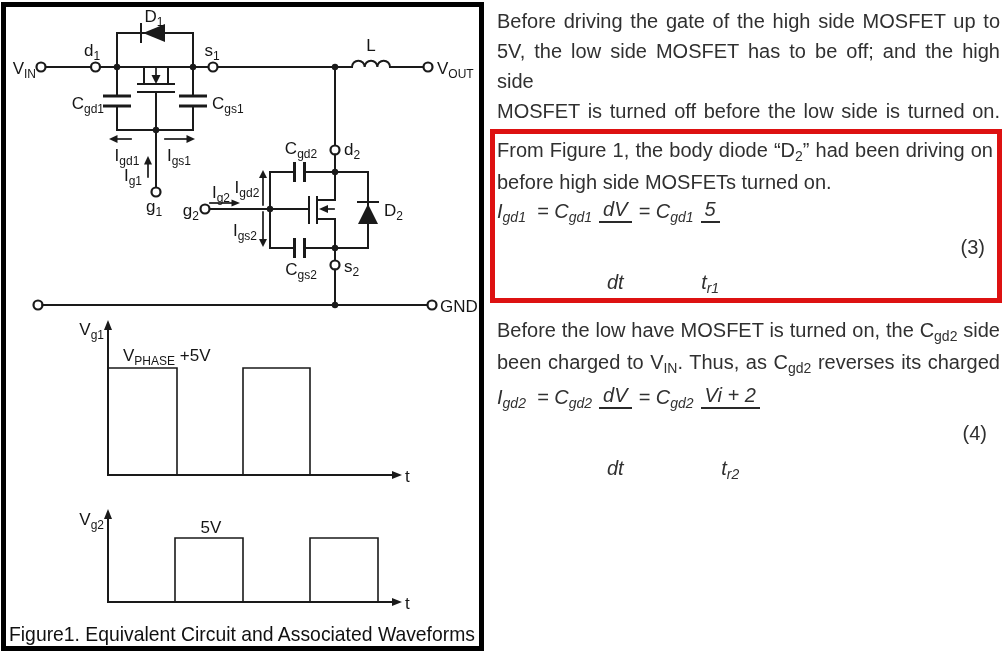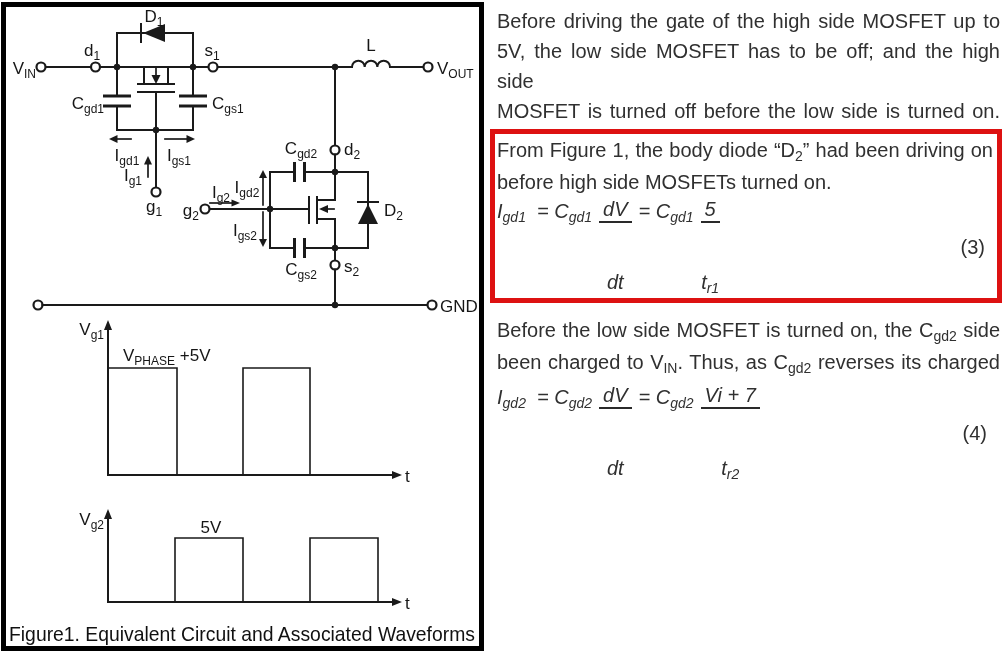--- a/index.html
+++ b/index.html
@@ -239,28 +239,28 @@
           <span><span>I</span><span class="sub">gd1</span><span>  = C</span><span class="sub">gd1</span></span>
           <span class="frac"><span class="num"><span>dV</span></span><span class="den"><span>dt</span></span></span>
           <span><span>= C</span><span class="sub">gd1</span></span>
           <span class="frac"><span class="num"><span>5</span></span><span class="den"><span>t</span><span class="sub">r1</span></span></span>
         </span>
         <span class="eq-num">(3)</span>
       </div>
     </div>
 
     <div class="para p2">
-      <div class="jline"><span>Before the low side MOSFET is turned on, the C</span><span class="sub">gd2</span><span> side</span></div>
+      <div class="jline"><span>Before the low have MOSFET is turned on, the C</span><span class="sub">gd2</span><span> side</span></div>
       <div class="jline"><span>been charged to V</span><span class="sub">IN</span><span>. Thus, as C</span><span class="sub">gd2</span><span> reverses its charged</span></div>
     </div>
 
     <div class="para equation eq4">
       <span class="eq-left">
         <span><span>I</span><span class="sub">gd2</span><span>  = C</span><span class="sub">gd2</span></span>
         <span class="frac"><span class="num"><span>dV</span></span><span class="den"><span>dt</span></span></span>
         <span><span>= C</span><span class="sub">gd2</span></span>
-        <span class="frac"><span class="num"><span>Vi + 7</span></span><span class="den"><span>t</span><span class="sub">r2</span></span></span>
+        <span class="frac"><span class="num"><span>Vi + 2</span></span><span class="den"><span>t</span><span class="sub">r2</span></span></span>
       </span>
       <span class="eq-num">(4)</span>
     </div>
 
   </div>
 </div>
 
 </body></html>

